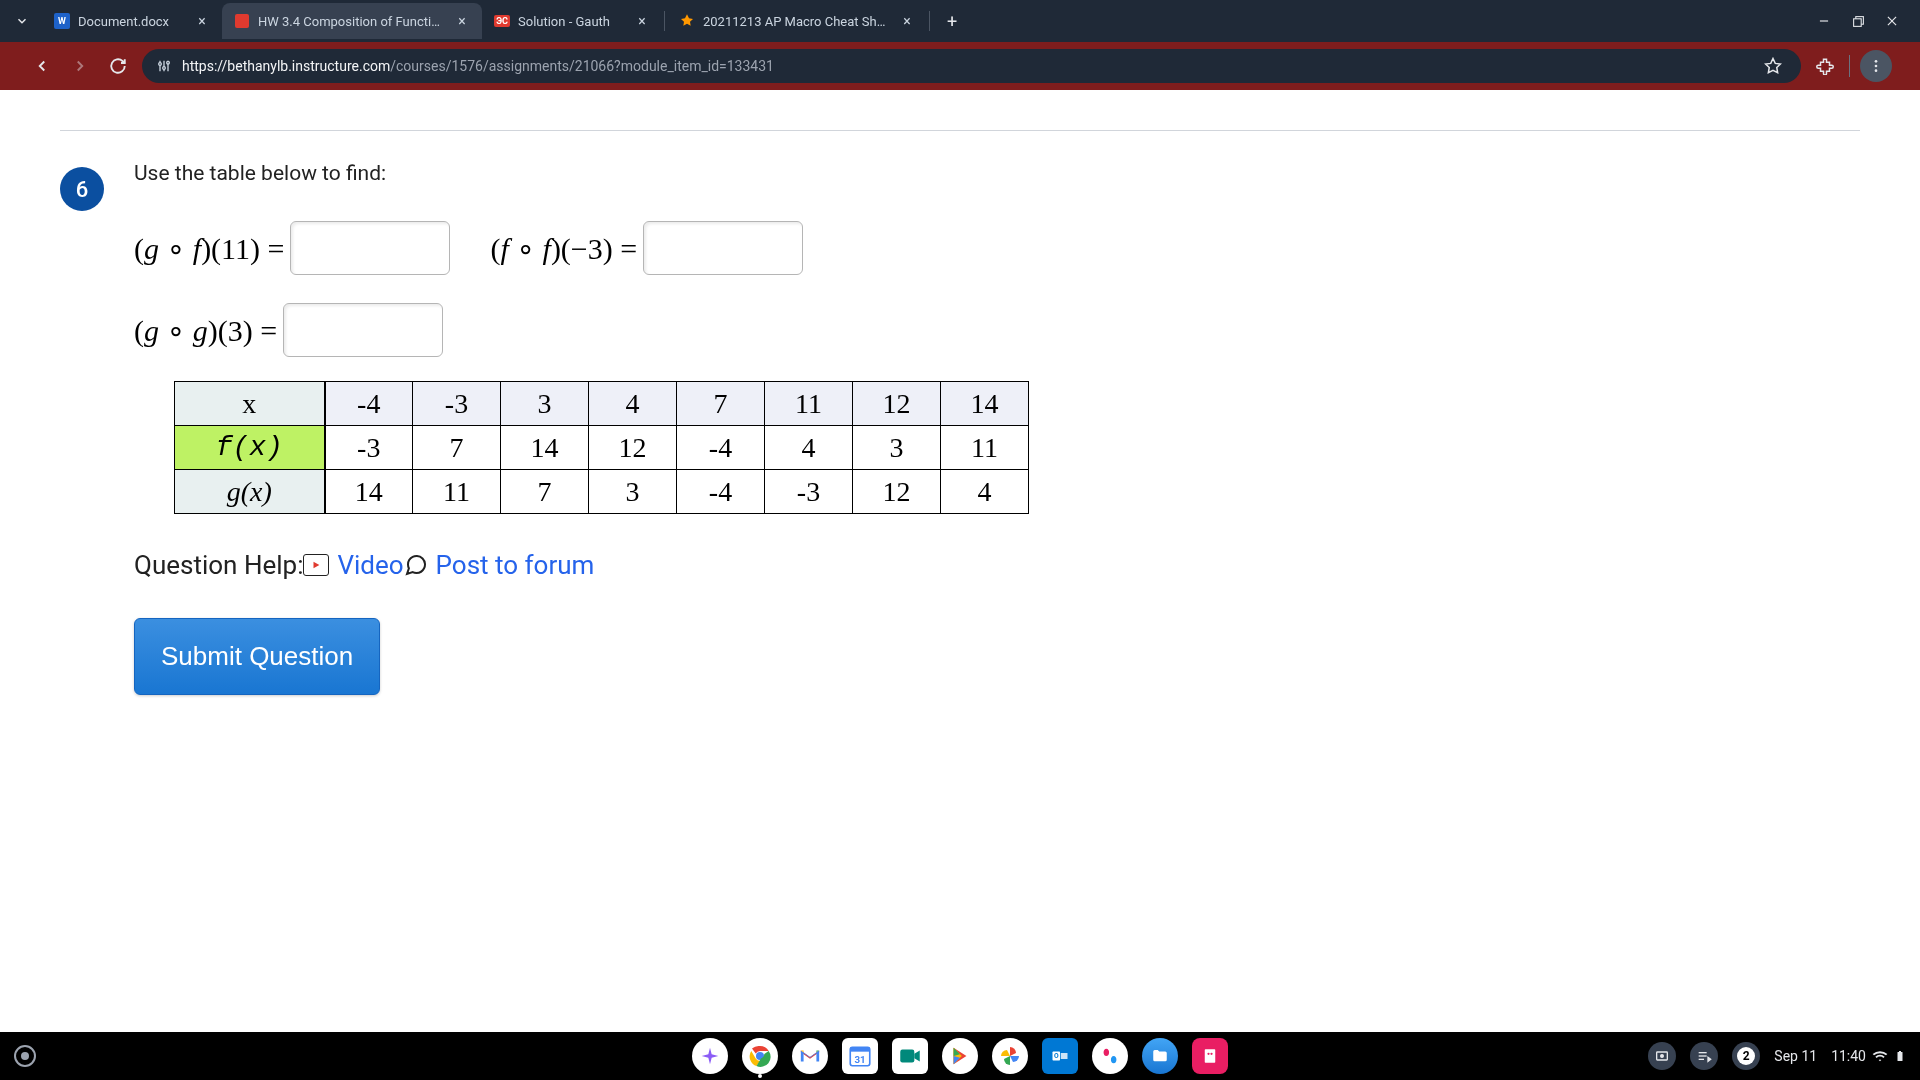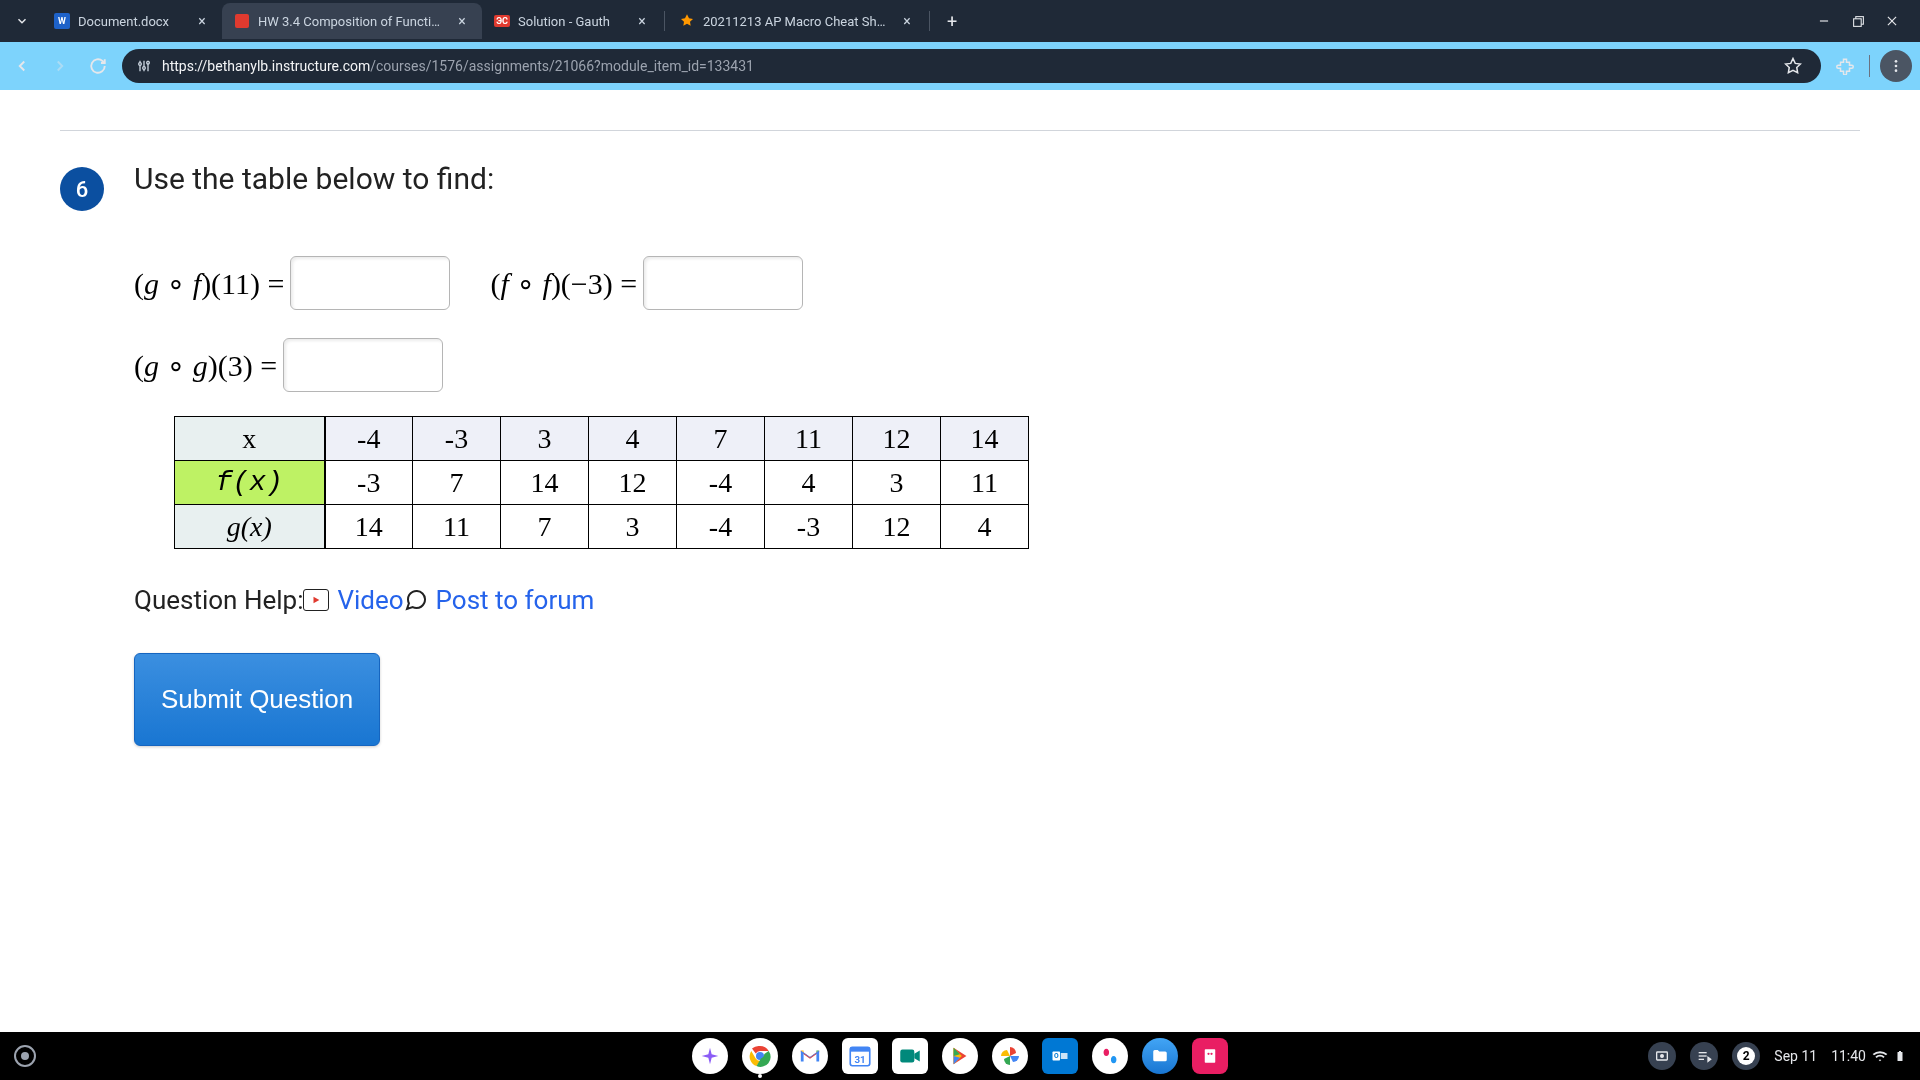--- a/index.html
+++ b/index.html
@@ -12,58 +12,58 @@
 .tab { display: flex; align-items: center; height: 36px; padding: 0 12px; color: #cbd5e0; font-size: 13px; max-width: 260px; min-width: 180px; gap: 8px; cursor: pointer; border-radius: 8px 8px 0 0; position: relative; }
 .tab.active { background: #374151; }
 .tab-favicon { width: 16px; height: 16px; flex-shrink: 0; display: flex; align-items: center; justify-content: center; font-size: 11px; }
 .tab-title { white-space: nowrap; overflow: hidden; text-overflow: ellipsis; flex: 1; }
 .tab-close { width: 16px; height: 16px; display: flex; align-items: center; justify-content: center; flex-shrink: 0; font-size: 14px; }
 .tab-sep { width: 1px; height: 20px; background: #4b5563; margin: 0 2px; }
 .new-tab { width: 28px; height: 28px; display: flex; align-items: center; justify-content: center; color: #e5e7eb; font-size: 18px; cursor: pointer; margin-left: 6px; }
 .window-controls { margin-left: auto; display: flex; gap: 14px; color: #e5e7eb; padding-right: 10px; }
 .win-ctrl { width: 20px; height: 20px; display: flex; align-items: center; justify-content: center; cursor: pointer; }
 
-.toolbar { display: flex; align-items: center; height: 48px; background: #7dd3fc; padding: 0 8px; gap: 10px; }
+.toolbar { display: flex; align-items: center; height: 48px; background: #7f1d1d; padding: 0 28px; gap: 10px; }
 .nav-btn { width: 28px; height: 28px; display: flex; align-items: center; justify-content: center; color: #e5e7eb; cursor: pointer; border-radius: 50%; }
 .nav-btn.disabled { opacity: 0.45; }
 .url-bar { flex: 1; height: 34px; background: #1f2937; border-radius: 17px; display: flex; align-items: center; padding: 0 14px; color: #cbd5e0; font-size: 14px; gap: 10px; }
 .url-icon { width: 16px; height: 16px; display: flex; align-items: center; justify-content: center; }
 .url-text { flex: 1; white-space: nowrap; overflow: hidden; }
 .url-domain { color: #f3f4f6; }
 .url-path { color: #9ca3af; }
 .star-btn { width: 28px; height: 28px; display: flex; align-items: center; justify-content: center; color: #e5e7eb; cursor: pointer; }
 .ext-btn { width: 28px; height: 28px; display: flex; align-items: center; justify-content: center; color: #e5e7eb; cursor: pointer; }
 .menu-btn { width: 32px; height: 32px; display: flex; align-items: center; justify-content: center; color: #e5e7eb; cursor: pointer; border-radius: 50%; background: #4b5563; }
 .bar-sep { width: 1px; height: 22px; background: #6b7280; }
 
 
 .content { background: #fff; height: calc(1080px - 42px - 48px - 48px); overflow: auto; position: relative; }
 .question-wrap { padding: 30px 60px; }
 .hr-line { border: none; border-top: 1px solid #d1d5db; margin: 10px 0 30px 0; }
 .q-row { display: flex; align-items: flex-start; gap: 30px; }
 .q-badge { width: 44px; height: 44px; border-radius: 50%; background: #0b4fa0; color: #fff; display: flex; align-items: center; justify-content: center; font-size: 22px; font-weight: 500; flex-shrink: 0; margin-top: 6px; }
 .q-body { flex: 1; }
-.q-prompt { font-size: 30px; color: #222; margin-bottom: 60px; }
+.q-prompt { font-size: 21px; color: #222; margin-bottom: 36px; }
 .eq-grid { display: grid; grid-template-columns: auto auto; gap: 28px 40px; margin-bottom: 24px; width: fit-content; }
 .eq-item { display: flex; align-items: center; font-size: 30px; color: #000; font-family: "Times New Roman", serif; }
 .eq-item .ans-input { width: 160px; height: 54px; border: 1px solid #b5b5b5; border-radius: 6px; margin-left: 6px; font-size: 22px; padding: 0 10px; box-shadow: inset 2px 2px 3px rgba(0,0,0,0.08); }
 .func-table { border-collapse: collapse; margin: 14px 40px 36px 40px; }
 .func-table td { border: 1.5px solid #000; text-align: center; padding: 4px 0; font-size: 28px; font-family: "Times New Roman", serif; width: 88px; height: 44px; }
 .func-table .hdr { width: 150px; border-right: 2.5px solid #000; }
 .func-table tr:first-child td { background: #eef0f8; }
 .func-table tr:first-child .hdr { background: #e8f0f0; }
 .func-table tr:nth-child(2) .hdr { background: #bef264; font-style: italic; font-family: Liberation Mono, monospace; }
 .func-table tr:nth-child(3) .hdr { background: #e8f0f0; font-style: italic; }
 
 .help-row { font-size: 26px; color: #222; display: flex; align-items: center; margin-bottom: 38px; }
 .help-link { color: #2563eb; display: flex; align-items: center; gap: 8px; cursor: pointer; }
 .help-icon { width: 26px; height: 22px; border: 1.5px solid #222; border-radius: 3px; display: flex; align-items: center; justify-content: center; font-size: 12px; color: #222; }
 .forum-icon { width: 24px; height: 24px; color: #222; }
 
-.submit-btn { background: #1976d2; background: linear-gradient(#3b8fe0, #1976d2); color: #fff; border: 1px solid #1565c0; padding: 30px 26px; font-size: 26px; border-radius: 6px; cursor: pointer; box-shadow: 0 1px 3px rgba(0,0,0,0.2); }
+.submit-btn { background: #1976d2; background: linear-gradient(#3b8fe0, #1976d2); color: #fff; border: 1px solid #1565c0; padding: 22px 26px; font-size: 26px; border-radius: 6px; cursor: pointer; box-shadow: 0 1px 3px rgba(0,0,0,0.2); }
 
 
 .taskbar { position: fixed; bottom: 0; left: 0; right: 0; height: 48px; background: #000; display: flex; align-items: center; padding: 0 14px; gap: 10px; }
 .tb-left { display: flex; align-items: center; gap: 10px; }
 .tb-circle { width: 22px; height: 22px; border: 2px solid #9ca3af; border-radius: 50%; cursor: pointer; display:flex; align-items:center; justify-content:center;}
 .tb-circle .inner { width: 8px; height: 8px; background:#9ca3af; border-radius:50%;}
 .tb-center { position: absolute; left: 50%; transform: translateX(-50%); display: flex; align-items: center; gap: 14px; }
 .tb-icon { width: 36px; height: 36px; border-radius: 50%; display: flex; align-items: center; justify-content: center; cursor: pointer; font-size: 18px; position: relative; }
 .tb-icon.dot::after { content:''; position:absolute; bottom:-4px; left:50%; transform:translateX(-50%); width:4px; height:4px; background:#fff; border-radius:50%; }
 .tb-right { margin-left: auto; display: flex; align-items: center; gap: 14px; color: #e5e7eb; font-size: 14px; }

